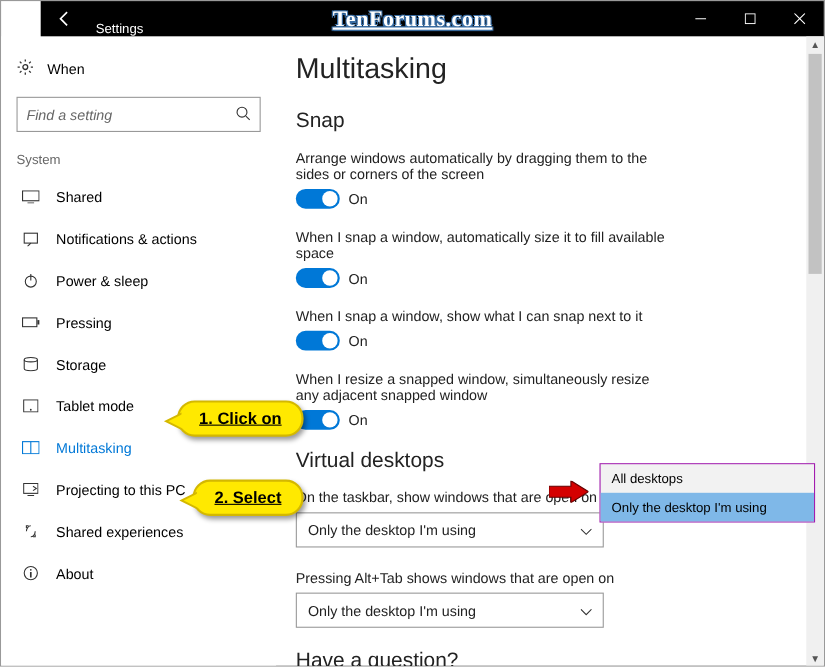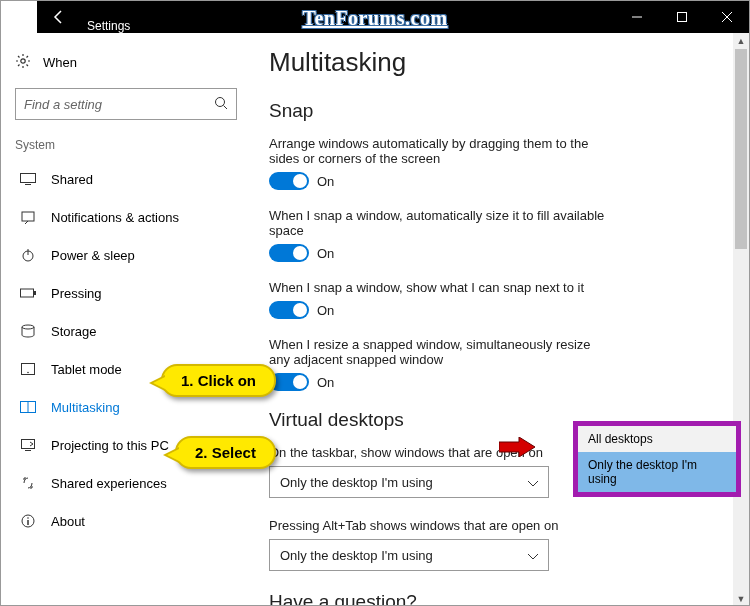--- a/index.html
+++ b/index.html
@@ -23,25 +23,25 @@
   .content h1 { font-weight: 300; font-size: 26px; margin-bottom: 22px; }
   .content h2 { font-weight: 400; font-size: 19px; margin: 0 0 14px 0; }
   .setting-label { font-size: 13px; margin-bottom: 6px; max-width: 340px; }
   .toggle-row { display: flex; align-items: center; margin-bottom: 18px; }
   .toggle { width: 40px; height: 18px; border-radius: 10px; background: #0078d7; position: relative; margin-right: 8px; }
   .toggle::after { content: ""; position: absolute; right: 2px; top: 2px; width: 14px; height: 14px; border-radius: 50%; background: #fff; }
   .dropdown { width: 280px; height: 32px; border: 1px solid #999; display: flex; align-items: center; justify-content: space-between; padding: 0 10px; font-size: 13px; margin-bottom: 20px; background: #fff; }
   .scrollbar { width: 16px; background: #f0f0f0; position: relative; }
   .scrollbar .thumb { position: absolute; left: 2px; right: 2px; top: 16px; height: 200px; background: #c2c2c2; }
   .scrollbar .arr { position: absolute; left: 0; right: 0; height: 16px; display: flex; align-items: center; justify-content: center; font-size: 9px; color: #555; }
-  .callout { position: absolute; background: #ffe900; border: 2px solid #d4b800; border-radius: 16px; padding: 6px 18px; font-family: Arial, sans-serif; font-weight: bold; font-size: 15px; color: #000; box-shadow: 2px 3px 5px rgba(0,0,0,.4); z-index: 60; white-space: nowrap; }
+  .callout { position: absolute; background: #ffe900; border: 2px solid #d4b800; border-radius: 16px; padding: 6px 18px; font-family: Arial, sans-serif; font-weight: bold; font-size: 15px; color: #000; box-shadow: 2px 3px 5px rgba(0,0,0,.4); z-index: 60; white-space: nowrap; text-decoration: underline; }
   .callout::before { content: ""; position: absolute; left: -22px; top: 50%; margin-top: -6px; border: 8px solid transparent; border-right: 16px solid #d4b800; }
   .callout::after { content: ""; position: absolute; left: -17px; top: 50%; margin-top: -5px; border: 7px solid transparent; border-right: 14px solid #ffe900; }
   .red-arrow { position: absolute; z-index: 55; }
-  .option-popup { position: absolute; right: 8px; width: 168px; background: #f2f2f2; border: 5px solid #a21caf; z-index: 50; font-size: 12px; }
+  .option-popup { position: absolute; right: 8px; width: 196px; background: #f2f2f2; border: 1px solid #a21caf; z-index: 50; font-size: 12px; }
   .option-popup .opt { padding: 6px 10px; }
   .option-popup .opt.sel { background: #7fb8e8; }
 </style>
 </head>
 <body>
 
 <div class="titlebar">
   <div class="back-btn">
     <svg width="16" height="16" viewBox="0 0 16 16">
         <path d="M10 2 L4 8 L10 14" stroke="#fff" stroke-width="1.5" fill="none"></path>

